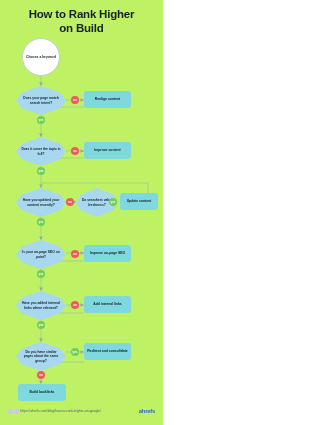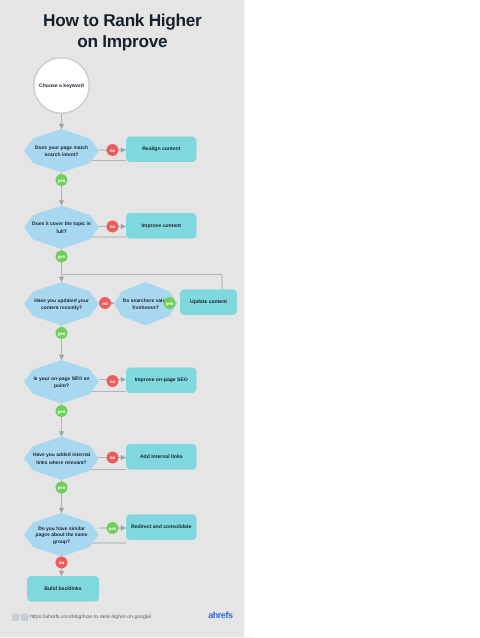--- a/index.html
+++ b/index.html
@@ -7,21 +7,21 @@
     width: 163px;
     height: 425px;
     background: #ffffff;
     font-family: "Liberation Sans", sans-serif;
     overflow: hidden;
   }
   #canvas {
     position: relative;
     width: 163px;
     height: 425px;
-    background: #e5e5e5;
+    background: #bef264;
   }
 
   
   .title {
     position: absolute;
     top: 8px;
     left: 0;
     width: 163px;
     text-align: center;
     font-size: 11.5px;
@@ -147,21 +147,21 @@
     line-height: 1;
   }
 </style>
 </head>
 <body>
 
 <div id="canvas">
 
   <div class="title">
     <div>How to Rank Higher</div>
-    <div>on Improve</div>
+    <div>on Build</div>
   </div>
 
   <svg id="wires" viewBox="0 0 163 425" preserveAspectRatio="none">
     <g stroke="#9aa4b0" stroke-width="0.5" fill="none">
 
       <line x1="41" y1="76" x2="41" y2="86"></line>
 
       <line x1="66" y1="100" x2="84" y2="100"></line>
 
       <path d="M84 107 L41 107"></path>

